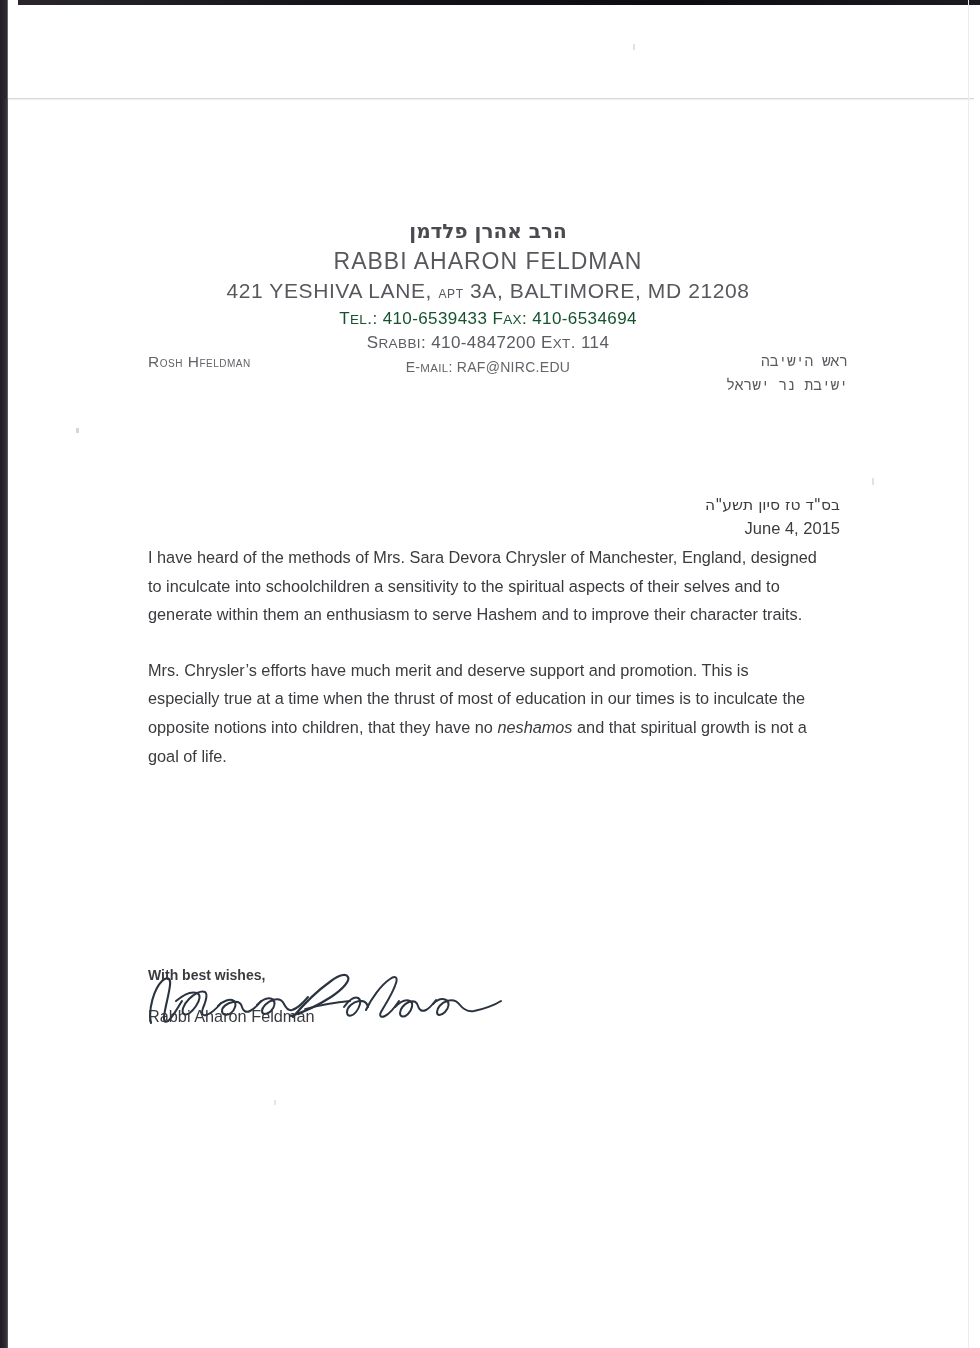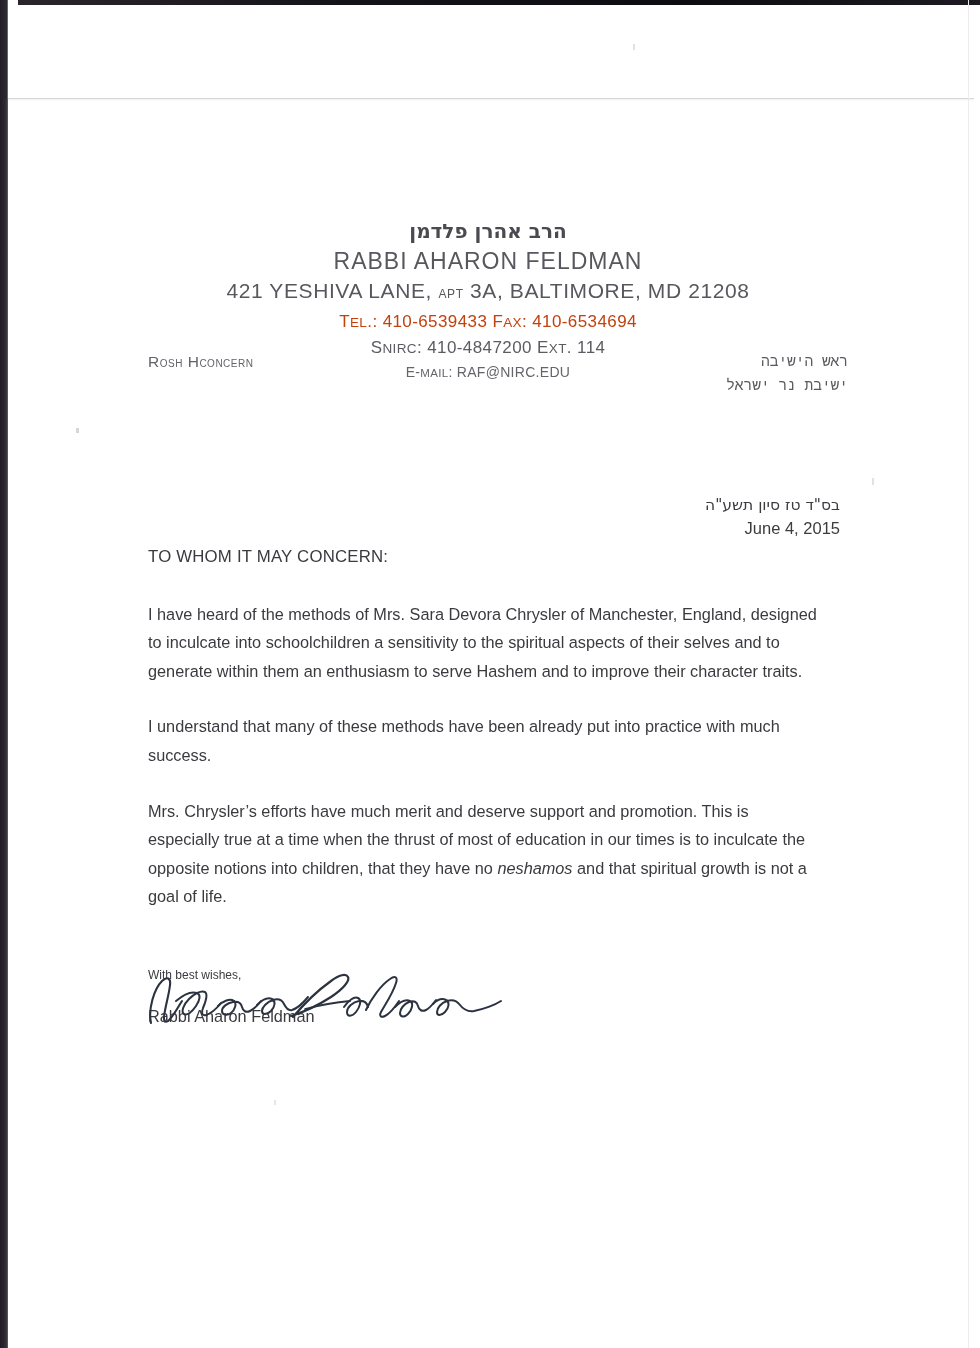--- a/index.html
+++ b/index.html
@@ -89,22 +89,22 @@
   .lh-address {
     font-size: 21px;
     letter-spacing: .6px;
     color: #58575d;
     line-height: 29px;
   }
   .lh-address .sm { font-size: 12px; }
   .lh-tel {
     font-size: 17px;
     letter-spacing: .4px;
-    color: #c2410c;
-    line-height: 25px;
+    color: #14532d;
+    line-height: 20px;
   }
   .lh-tel .sm { font-size: 13.5px; }
   .lh-study {
     font-size: 17px;
     letter-spacing: .4px;
     color: #5c5b61;
     line-height: 25px;
   }
   .lh-study .sm { font-size: 13.5px; }
   .lh-email {
@@ -188,22 +188,23 @@
 
   
   .sigblock {
     position: absolute;
     left: 148px;
     top: 963px;
     width: 420px;
     color: #3b3a3f;
   }
   .sig-close {
-    font-size: 12px;
-    line-height: 24px;
+    font-size: 14px;
+    line-height: 24px;
+    font-weight: bold;
   }
   .sig-name {
     font-size: 16.3px;
     line-height: 24px;
     margin-top: 17px;
   }
   .sig-ink {
     position: absolute;
     left: 145px;
     top: 965px;
@@ -226,43 +227,41 @@
   <div class="scan-speck" style="left:76px;top:428px;width:3px;height:5px;"></div>
   <div class="scan-speck" style="left:633px;top:44px;width:2px;height:6px;opacity:.4;"></div>
   <div class="scan-speck" style="left:872px;top:478px;width:2px;height:7px;opacity:.4;"></div>
   <div class="scan-speck" style="left:274px;top:1100px;width:2px;height:5px;opacity:.35;"></div>
 
   <div class="letterhead">
     <div class="lh-hebrew">הרב אהרן פלדמן</div>
     <div class="lh-name">RABBI AHARON FELDMAN</div>
     <div class="lh-address"><span>421 </span><span>YESHIVA LANE, </span><span class="sm">APT</span><span> 3A, </span><span>BALTIMORE, MD 21208</span></div>
     <div class="lh-tel"><span>T</span><span class="sm">EL</span><span>.: 410-6539433 </span><span>F</span><span class="sm">AX</span><span>: 410-6534694</span></div>
-    <div class="lh-study"><span>S</span><span class="sm">NIRC</span><span>: 410-4847200 </span><span>E</span><span class="sm">XT</span><span>. 114</span></div>
+    <div class="lh-study"><span>S</span><span class="sm">RABBI</span><span>: 410-4847200 </span><span>E</span><span class="sm">XT</span><span>. 114</span></div>
     <div class="lh-email"><span>E-</span><span class="sm">MAIL</span><span>: RAF@NIRC.EDU</span></div>
   </div>
 
   <div class="titles">
     <div class="titles-en">
-      <div class="title-line"><span>R</span><span class="sm">OSH</span><span> H</span><span class="sm">CONCERN</span></div>
+      <div class="title-line"><span>R</span><span class="sm">OSH</span><span> H</span><span class="sm">FELDMAN</span></div>
     </div>
     <div class="titles-he">
       <div class="title-line-he">ראש הישיבה</div>
       <div class="title-line-he">ישיבת נר ישראל</div>
     </div>
   </div>
 
   <div class="datebox">
     <div class="date-he">בס"ד טז סיון תשע"ה</div>
     <div class="date-en">June 4, 2015</div>
   </div>
 
   <div class="body-block">
-    <div class="salutation">TO WHOM IT MAY CONCERN:</div>
     <p class="para" id="para-1"><span>I have heard of the methods of Mrs. Sara Devora Chrysler of Manchester, England, designed to inculcate into schoolchildren a sensitivity to the spiritual aspects of their selves and to generate within them an enthusiasm to serve Hashem and to improve their character traits.</span></p>
-    <p class="para" id="para-2"><span>I understand that many of these methods have been already put into practice with much success.</span></p>
     <p class="para" id="para-3"><span>Mrs. Chrysler’s efforts  have much merit and deserve support and promotion. This is especially true at a time when the thrust of most of education in our times is to inculcate the opposite notions into children, that they have no </span><i>neshamos</i><span> and that spiritual growth is not a goal of life.</span></p>
   </div>
 
   <div class="sigblock">
     <div class="sig-close">With best wishes,</div>
     <div class="sig-name">Rabbi Aharon Feldman</div>
   </div>
 
   <svg class="sig-ink" viewBox="0 0 360 62">
     <g fill="none" stroke="#2b3340" stroke-linecap="round" stroke-linejoin="round">

